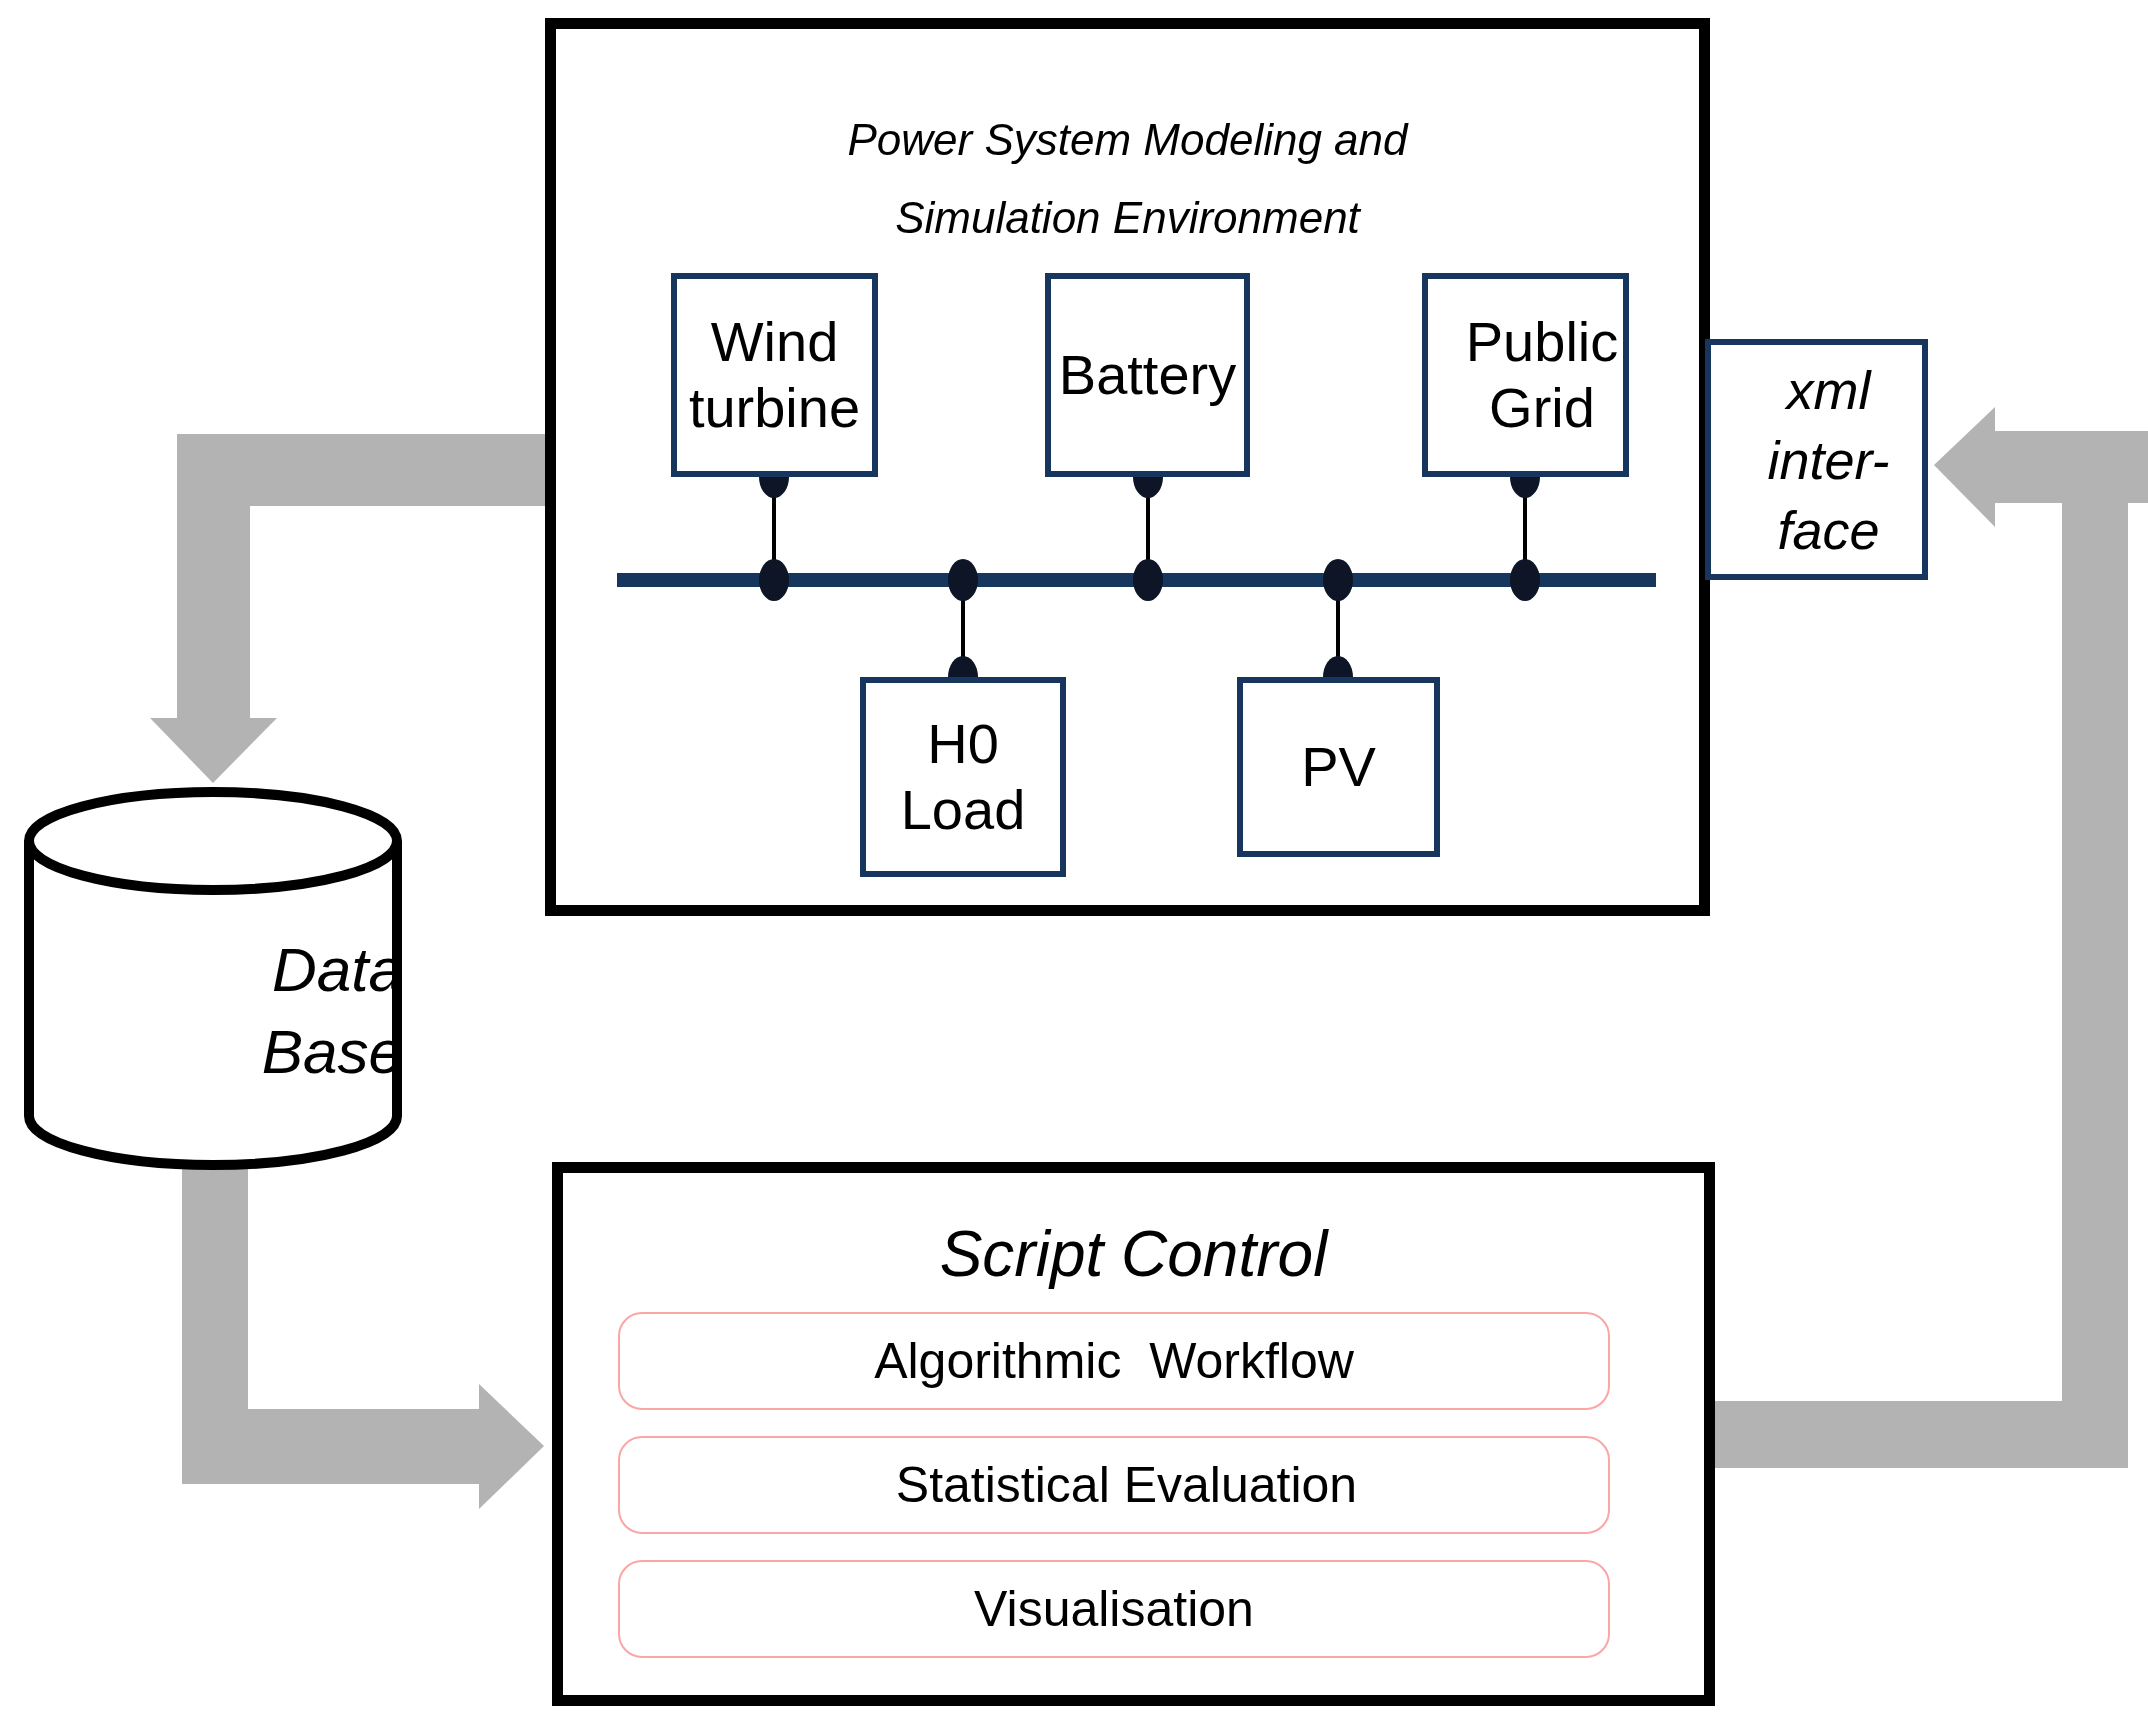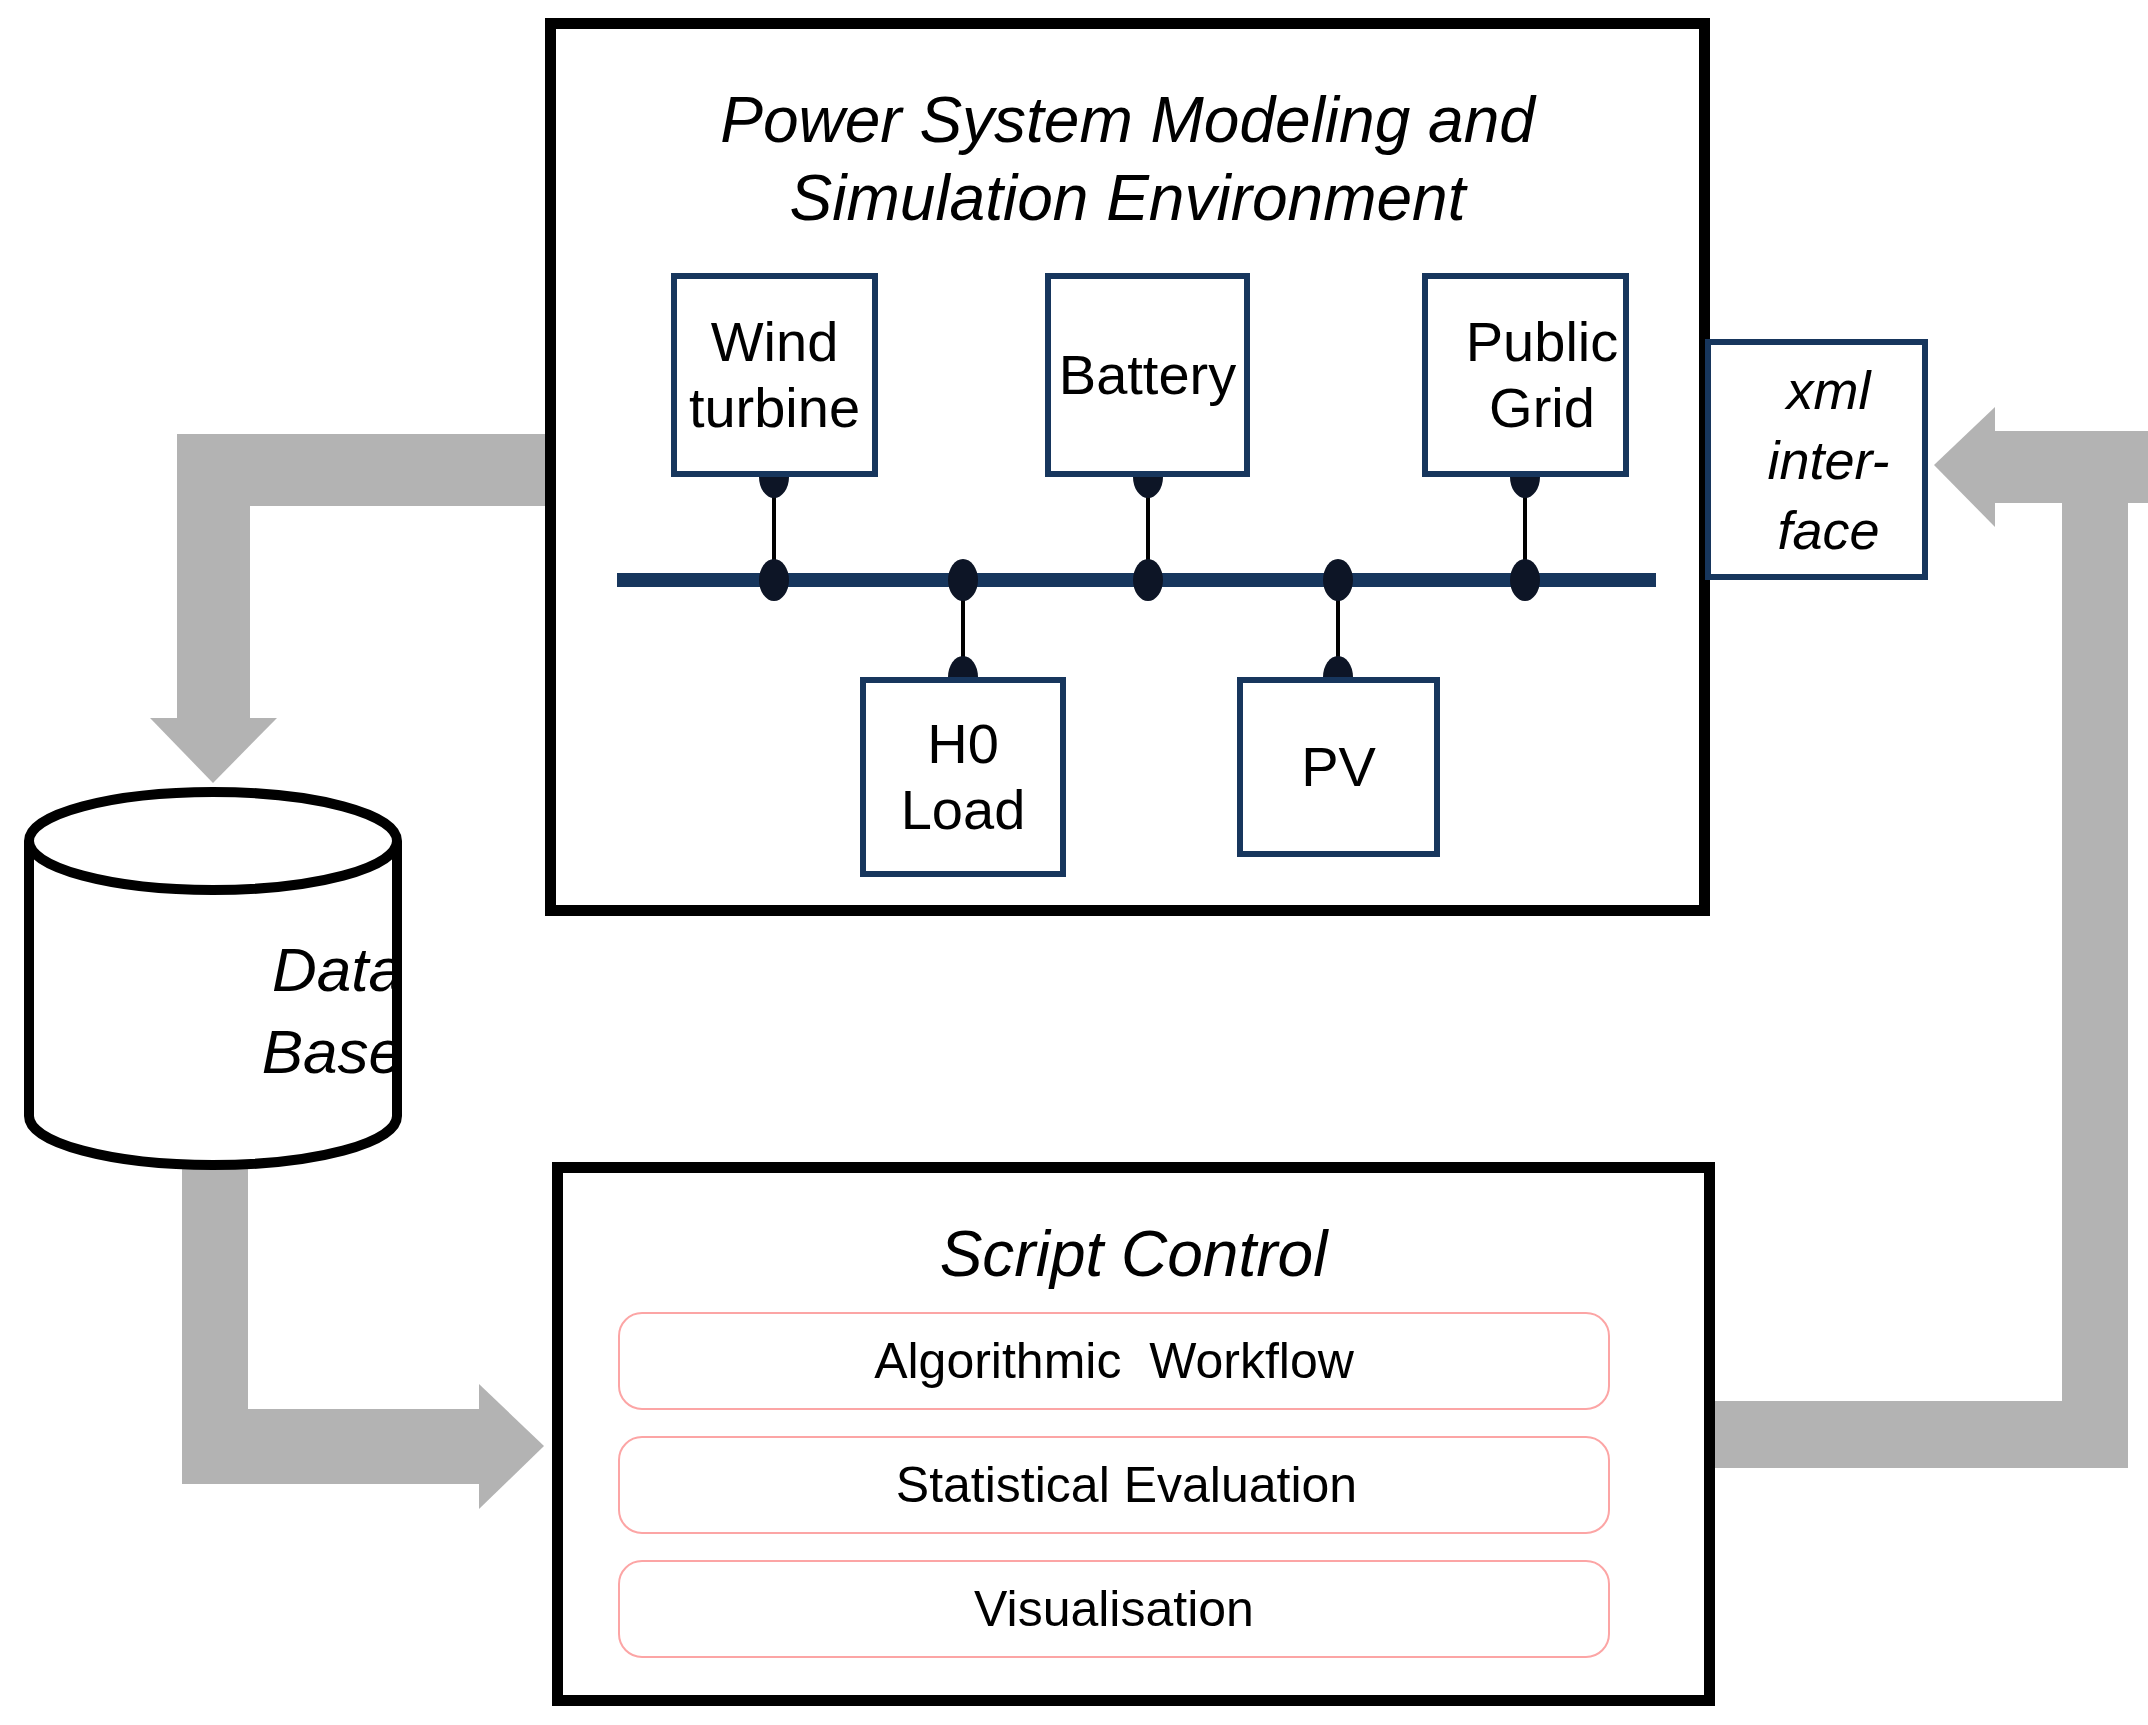--- a/index.html
+++ b/index.html
@@ -11,22 +11,22 @@
     overflow:hidden;
   }
   svg.layer { position:absolute; left:0; top:0; width:2148px; height:1725px; }
 
   .box { position:absolute; box-sizing:border-box; background:#ffffff;
          display:flex; flex-direction:column; align-items:center; justify-content:center;
          text-align:center; }
   .outer-box { border:11px solid #000000; background:transparent; justify-content:flex-start; }
   .navy-box  { border:6px solid #17365d; }
 
-  .big-title { font-style:italic; font-size:64px; line-height:78px; color:#000;
-               margin-top:52px; }
+  .big-title { font-style:italic; font-size:44px; line-height:78px; color:#000;
+               margin-top:72px; }
   .comp-label { font-size:56px; line-height:66px; color:#000; }
   .xml-label  { font-style:italic; font-size:54px; line-height:70px; color:#000; }
   .db-label   { position:absolute; font-style:italic; font-size:62px; line-height:80px;
                 color:#000; text-align:right; }
   .script-title { font-style:italic; font-size:64px; color:#000; margin-top:44px; }
 
   .btn { position:absolute; box-sizing:border-box; background:#fff;
          border:2px solid #fca5a5; border-radius:24px;
          display:flex; align-items:center; justify-content:center; }
   .btn-label { font-size:50px; color:#000; white-space:pre; }

